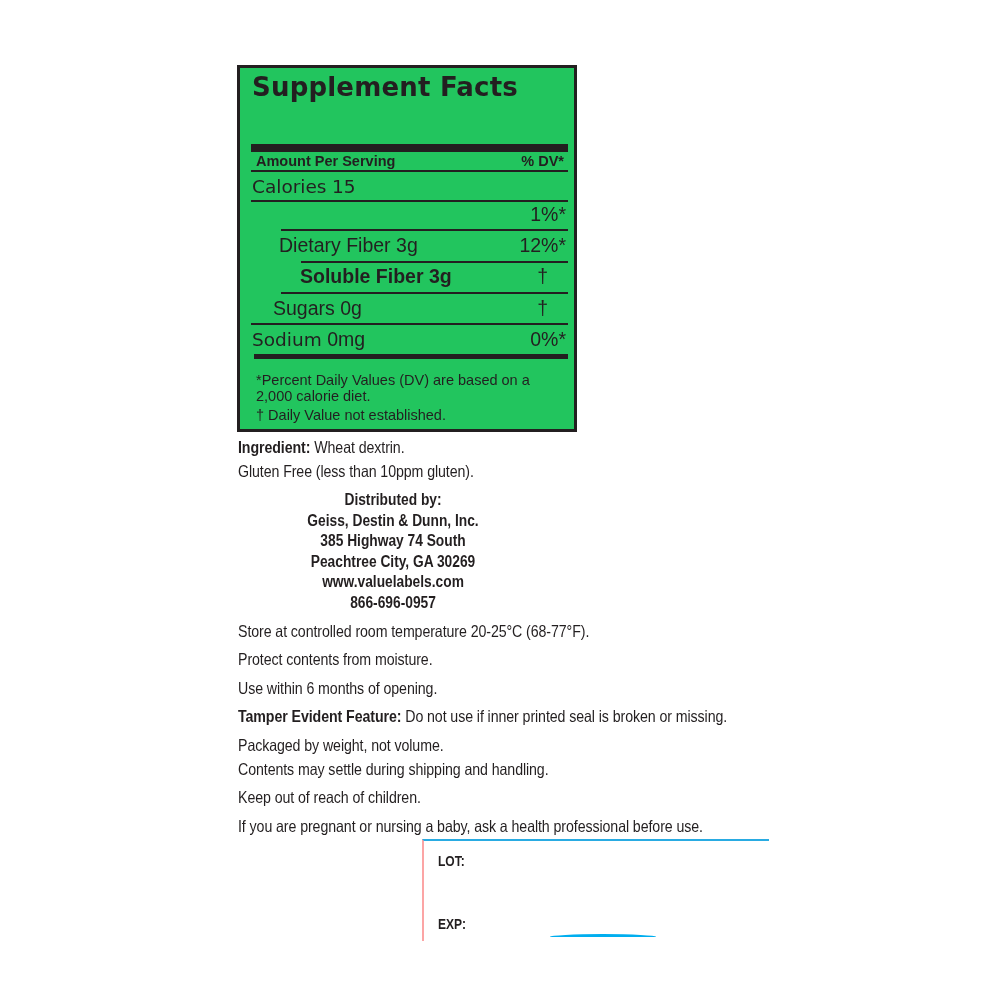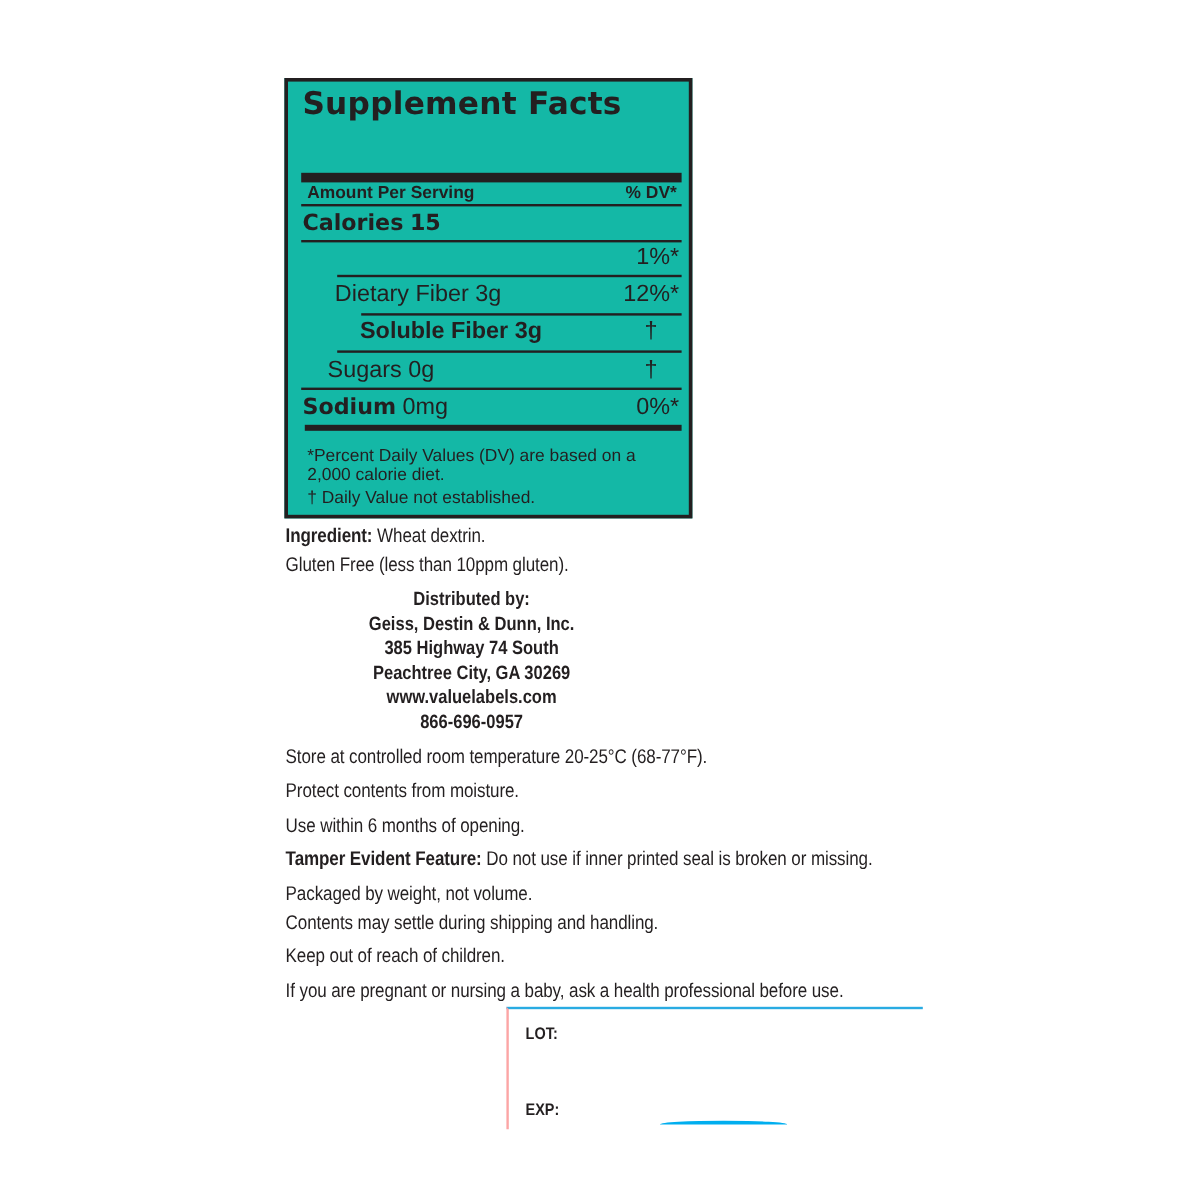--- a/index.html
+++ b/index.html
@@ -1,23 +1,23 @@
 <!DOCTYPE html>
 <html><head>
 <meta charset="utf-8">
 <style>
   html, body { margin:0; padding:0; background:#ffffff; }
   body { width:1000px; height:1000px; position:relative; overflow:hidden; font-family:"Liberation Sans", sans-serif; color:#231f20; }
-  .facts { position:absolute; left:237px; top:65px; width:334px; height:361px; border:3px solid #231f20; background:#14b8a6; }
+  .facts { position:absolute; left:237px; top:65px; width:334px; height:361px; border:3px solid #231f20; background:#22c55e; }
   .title { position:absolute; left:12px; top:4px; font-family:"DejaVu Sans", sans-serif; font-weight:bold; font-size:26px; letter-spacing:0.2px; white-space:nowrap; line-height:30px; }
   .serv { position:absolute; left:13px; font-size:20.5px; line-height:20px; white-space:nowrap; }
   .bar { position:absolute; background:#231f20; }
   .hdr { position:absolute; font-weight:bold; font-size:14.5px; white-space:nowrap; }
   .row { position:absolute; font-size:19.5px; white-space:nowrap; line-height:22px; }
-  .b { font-weight:bold; font-family:"DejaVu Sans", sans-serif; font-size:18.5px; }
+  .b { font-weight:normal; font-family:"DejaVu Sans", sans-serif; font-size:18.5px; }
   .foot { position:absolute; left:16px; font-size:14.5px; line-height:16px; white-space:nowrap; }
   .txt { position:absolute; left:238px; font-size:16.5px; white-space:nowrap; transform:scaleX(0.86); transform-origin:left center; letter-spacing:-0.1px; }
   .txt b { font-weight:bold; }
   .dist { position:absolute; left:238px; width:310px; text-align:center; font-weight:bold; font-size:16px; line-height:20.6px; transform:scaleX(0.86); transform-origin:center; }
   .lotbox { position:absolute; left:422px; top:839px; width:345px; height:100px; border-left:2px solid #fca5a5; border-top:2px solid #29abe2; }
   .lotlabel { position:absolute; left:14px; font-weight:bold; font-size:14px; transform:scaleX(0.86); transform-origin:left center; }
   .blue-arc { position:absolute; left:550px; top:934px; width:106px; height:3px; background:#00aeef; border-radius:50% / 100% 100% 0 0; }
 </style>
 </head>
 <body>

